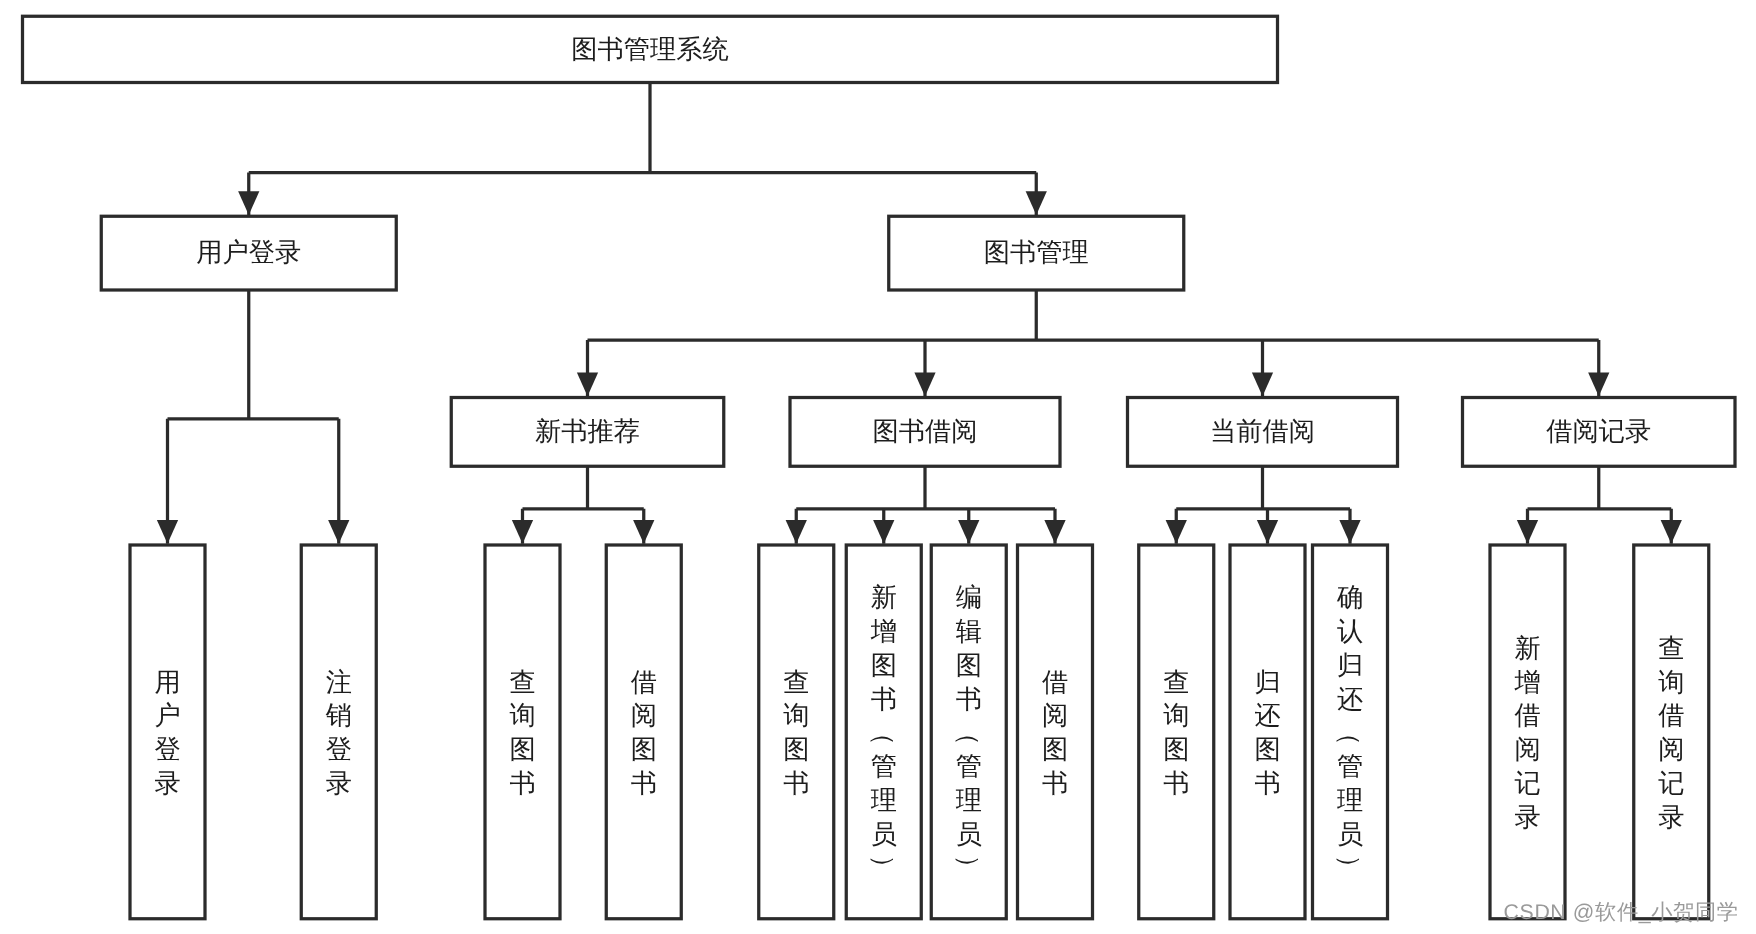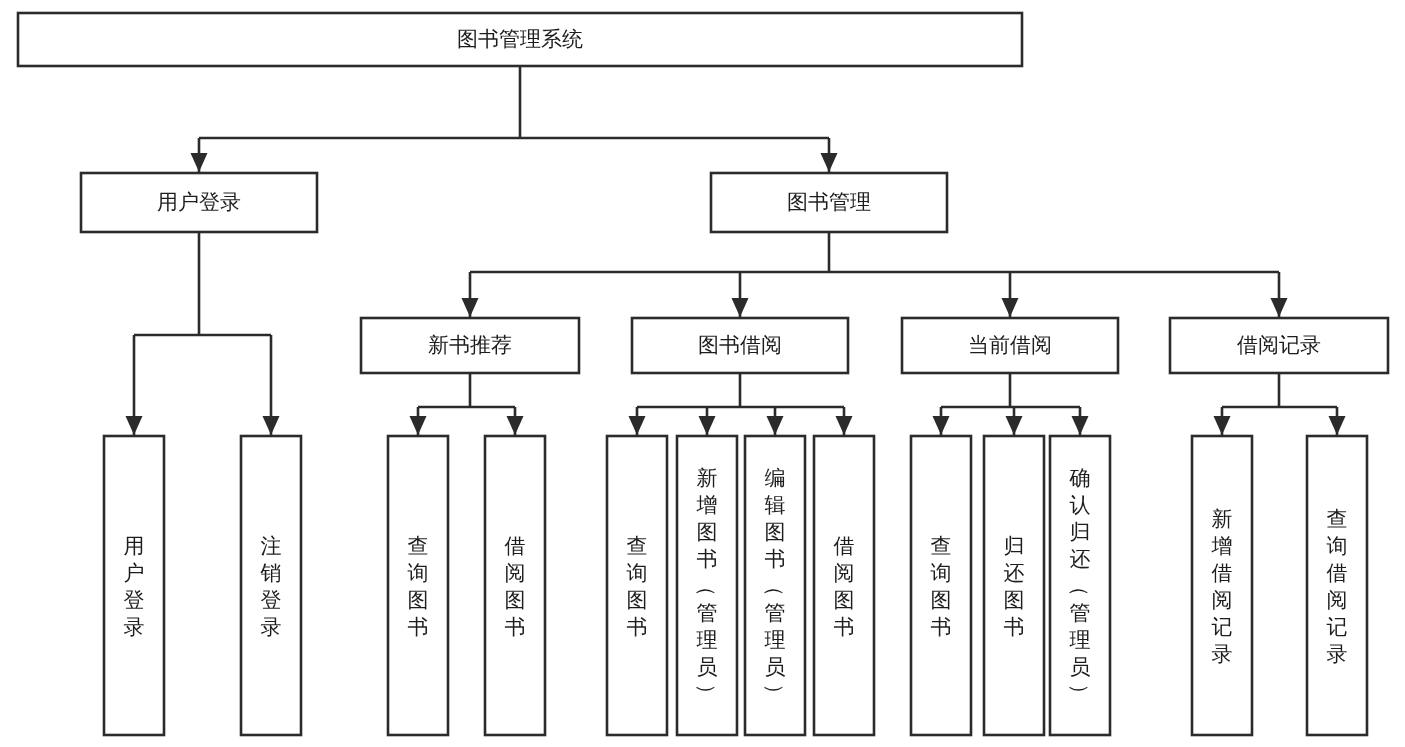--- a/index.html
+++ b/index.html
@@ -259,13 +259,14 @@
           <rect x="1307" y="436" width="60" height="299" class="node-box"></rect>
           <text x="1337" y="525.56" class="node-label-vertical">查</text>
           <text x="1337" y="552.56" class="node-label-vertical">询</text>
           <text x="1337" y="579.56" class="node-label-vertical">借</text>
           <text x="1337" y="606.56" class="node-label-vertical">阅</text>
           <text x="1337" y="633.56" class="node-label-vertical">记</text>
           <text x="1337" y="660.56" class="node-label-vertical">录</text>
         </g>
       </g>
   </svg>
+  <div class="watermark">CSDN @软件_小贺同学</div>
 </div>
 
 </body></html>

